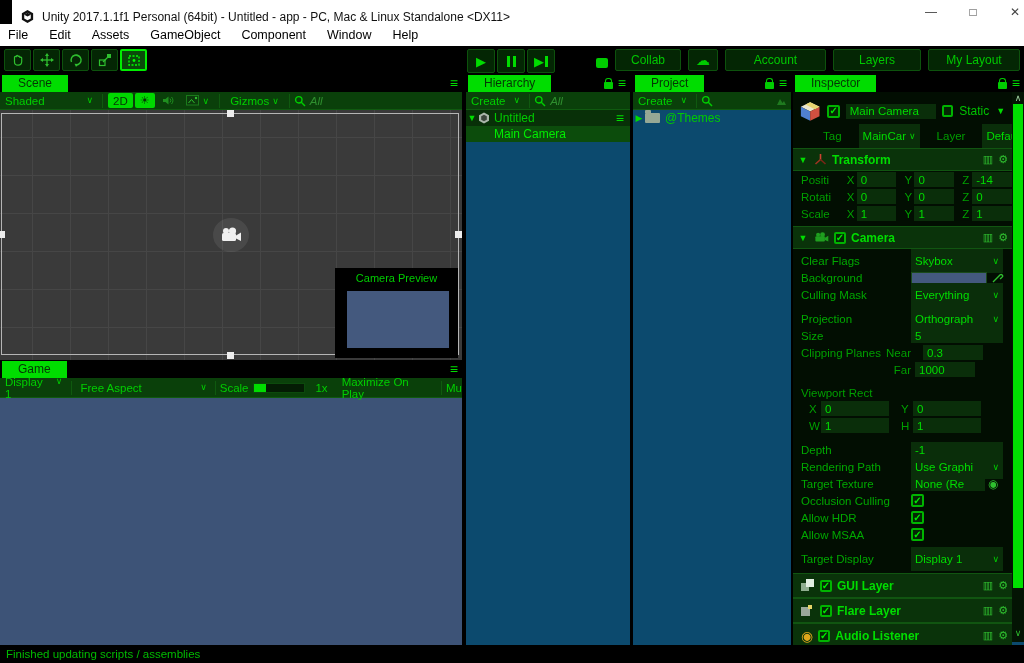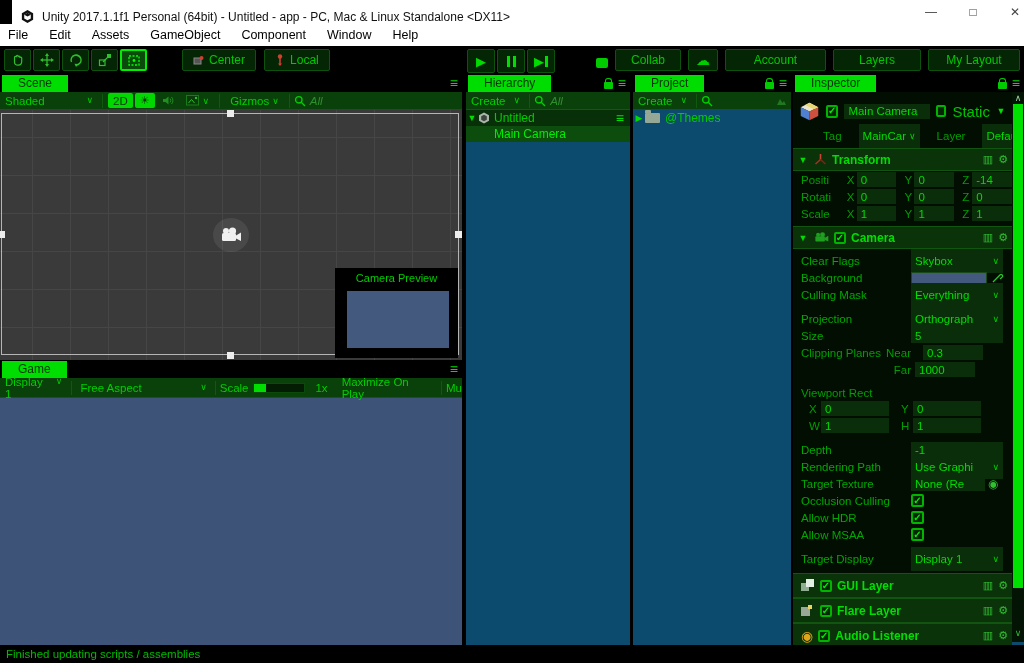--- a/index.html
+++ b/index.html
@@ -167,37 +167,20 @@
           <rect x="9" y="1" width="4" height="4" fill="#2fbf2f"></rect>
         </svg>
     </div>
     <div class="toolbtn active">
       <svg width="14" height="14" viewBox="0 0 14 14">
           <rect x="2" y="3" width="10" height="9" fill="none" stroke="#00ff00" stroke-width="1.3" stroke-dasharray="2 1.5"></rect>
           <circle cx="7" cy="7.5" r="1.4" fill="#00ff00"></circle>
         </svg>
     </div>
   </div>
-  <div class="toolgrp" style="left:182px; gap:8px">
-    <div class="tbtn">
-      <svg width="11" height="11" viewBox="0 0 11 11">
-          <rect x="1" y="3" width="7" height="6" fill="#555" stroke="#888"></rect>
-          <circle cx="8.5" cy="3" r="2" fill="#d04030"></circle>
-        </svg>
-      <span>Center</span>
-    </div>
-    <div class="tbtn">
-      <svg width="10" height="12" viewBox="0 0 10 12">
-          <circle cx="5" cy="2.5" r="2.2" fill="#d04030"></circle>
-          <line x1="5" y1="4" x2="5" y2="10" stroke="#d04030" stroke-width="1.5"></line>
-          <polygon points="5,12 3,9.5 7,9.5" fill="#d04030"></polygon>
-        </svg>
-      <span>Local</span>
-    </div>
-  </div>
   <div class="toolgrp" style="left:467px; gap:2px">
     <div class="playbtn">
         <span>▶</span>
       </div>
     <div class="playbtn">
         <span class="pausebars">
           <i></i>
           <i></i>
         </span>
       </div>
@@ -399,21 +382,21 @@
     <div style="display:flex; align-items:center; gap:6px; padding:2px 6px; height:30px">
       <svg width="25" height="25" viewBox="0 0 24 24">
           <polygon points="12,2 22,7 12,12 2,7" fill="#eae6cc"></polygon>
           <polygon points="2,7 12,12 12,22 2,17" fill="#4f7fd0"></polygon>
           <polygon points="22,7 12,12 12,22 22,17" fill="#d05040"></polygon>
           <polygon points="12,2 22,7 17,9.5 7,4.5" fill="#e8d670"></polygon>
         </svg>
       <div class="checkbox">✓</div>
       <div class="field" style="width:100px">Main Camera</div>
       <div class="checkbox empty"></div>
-      <span style="color:#00c400; font-size:15px">Static</span>
+      <span style="color:#00c400; font-size:12px">Static</span>
       <span class="fold">▼</span>
     </div>
     <div style="display:flex; align-items:center; gap:17px; padding:1px 6px 4px 30px; height:22px">
       <span>Tag</span>
       <div class="dd" style="width:62px">
         <span>MainCar</span>
         <span class="chev">∨</span>
       </div>
       <span>Layer</span>
       <div class="dd" style="width:62px">

